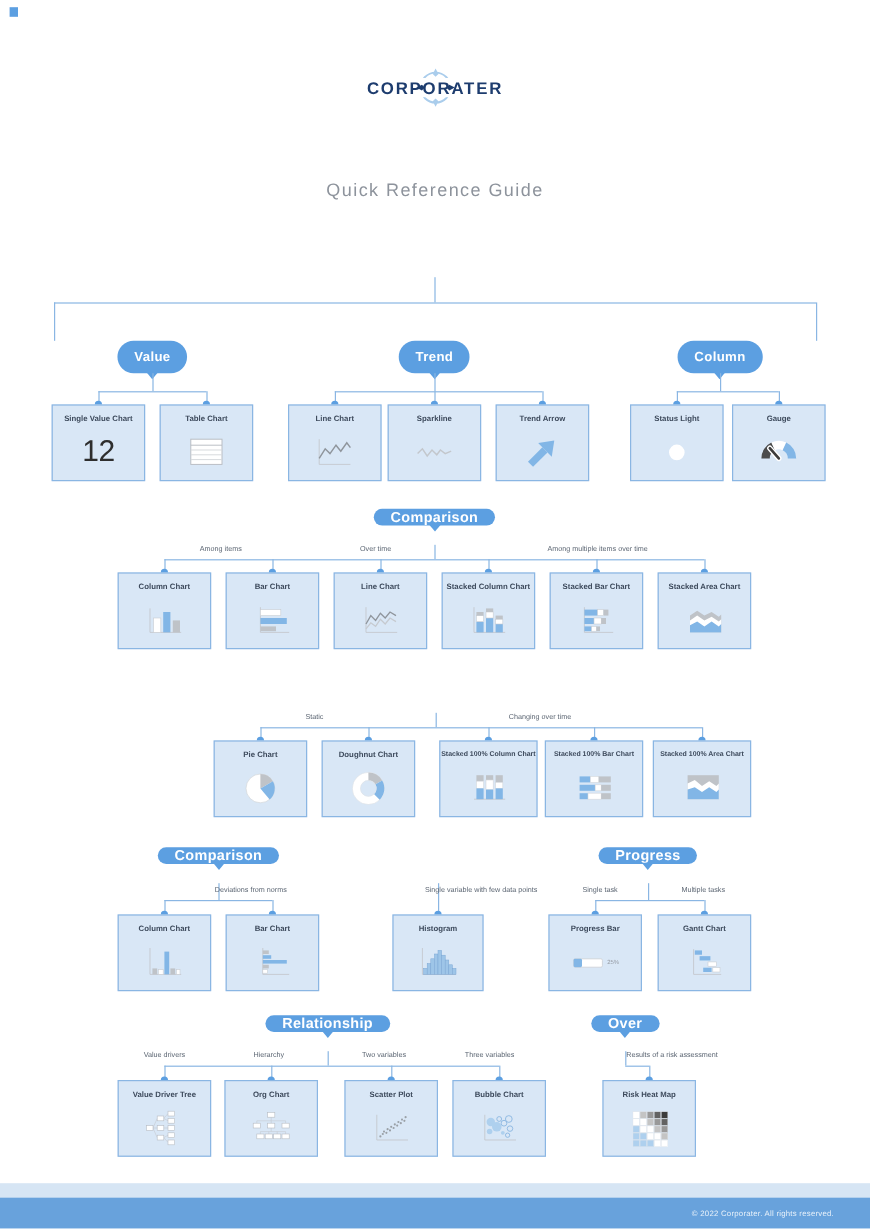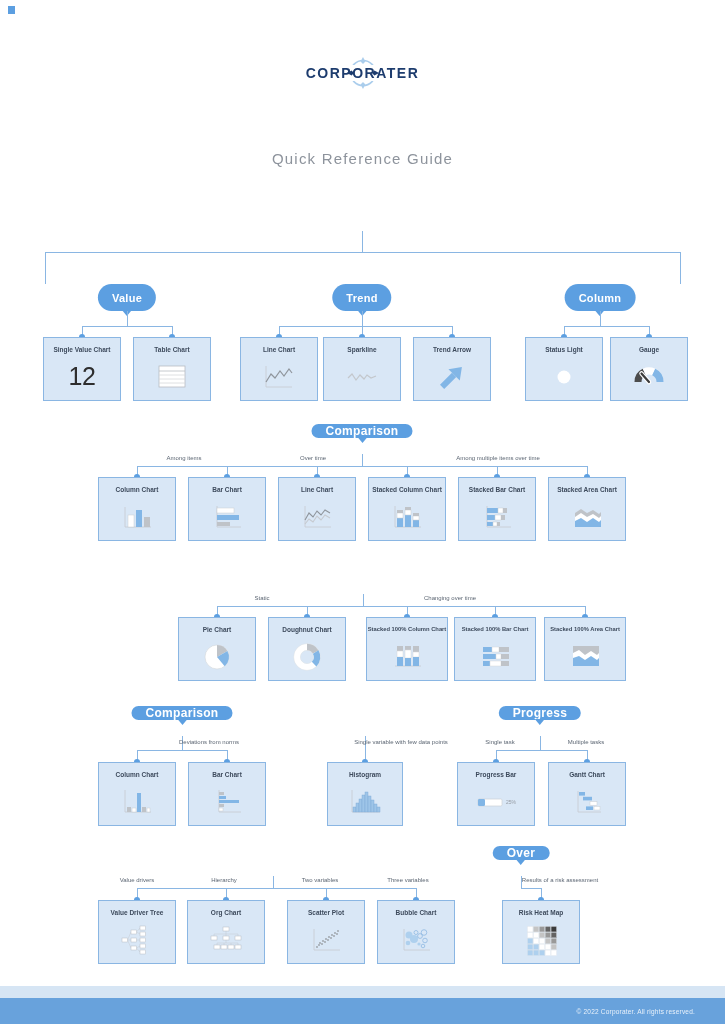--- a/index.html
+++ b/index.html
@@ -427,20 +427,21 @@
           <path d="M13 5 V26 H36" fill="none" stroke="#c6cad0" stroke-width="0.8"></path>
           <rect x="14" y="6" width="6" height="3.6" fill="#82b6e6"></rect>
           <rect x="18" y="10.8" width="9" height="3.6" fill="#82b6e6"></rect>
           <rect x="25" y="15.6" width="7" height="3.6" fill="#fff" stroke="#c9cdd2" stroke-width="0.5"></rect>
           <rect x="21" y="20.4" width="7" height="3.6" fill="#82b6e6"></rect>
           <rect x="29" y="20.4" width="6" height="3.6" fill="#fff" stroke="#c9cdd2" stroke-width="0.5"></rect>
         </svg>
     </div>
   </div>
 
+  <div class="bubble big" style="left:273px;top:846px;">Relationship</div>
   <div class="vl" style="left:273px;top:876px;height:12px"></div>
   <div class="glabel" style="left:137px;top:877px">Value drivers</div>
   <div class="glabel" style="left:224px;top:877px">Hierarchy</div>
   <div class="glabel" style="left:320px;top:877px">Two variables</div>
   <div class="glabel" style="left:408px;top:877px">Three variables</div>
   <div class="hl" style="left:137px;top:888px;width:279px"></div>
   <div class="vl" style="left:137px;top:888px;height:12px"></div>
   <div class="vl" style="left:226px;top:888px;height:12px"></div>
   <div class="vl" style="left:326px;top:888px;height:12px"></div>
   <div class="vl" style="left:416px;top:888px;height:12px"></div>

